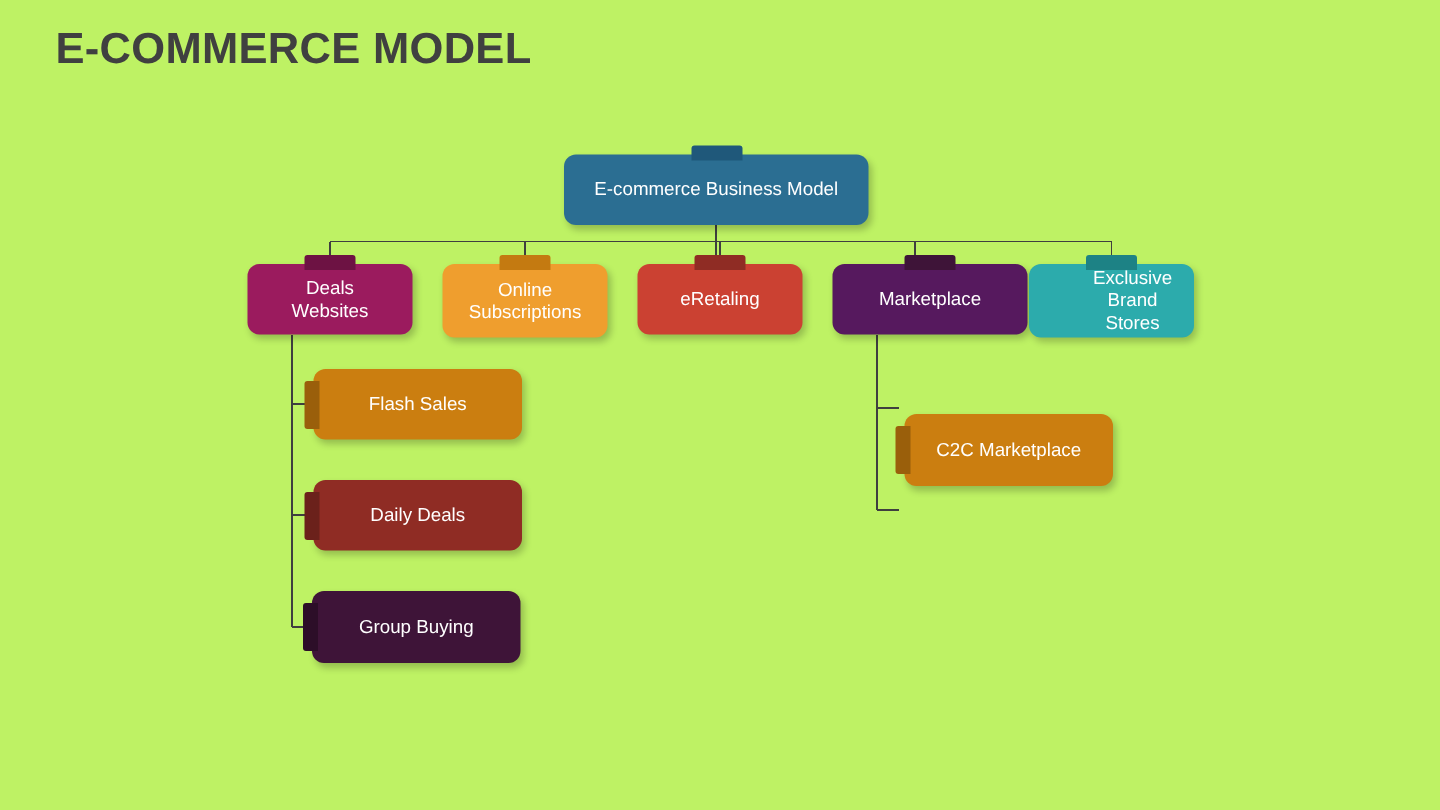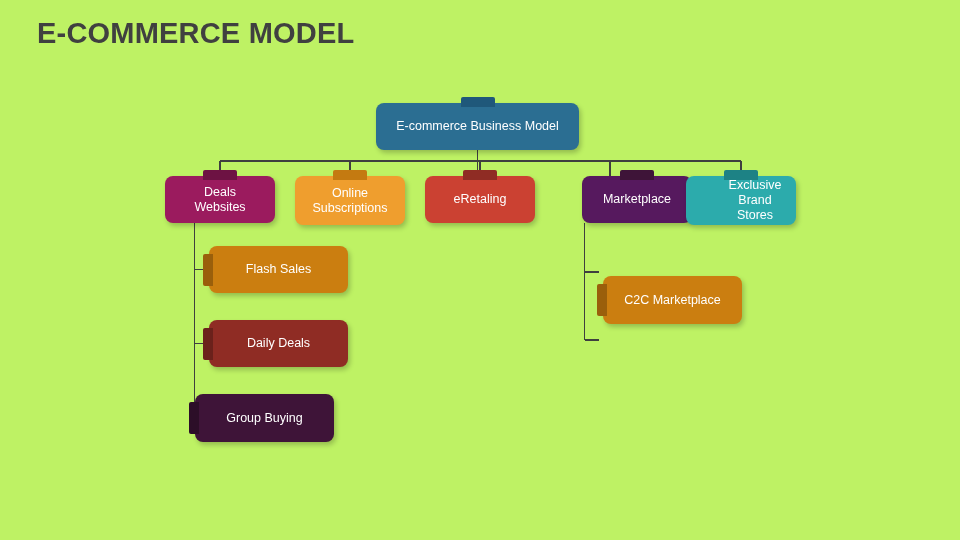--- a/index.html
+++ b/index.html
@@ -94,30 +94,30 @@
     font-size: 12.5px;
   }
 
   
   .lvl2 {
     font-size: 12.5px;
   }
   #n-deals        { left: 165px; top: 176px; width: 110px; height: 47px; }
   #n-online       { left: 295px; top: 176px; width: 110px; height: 49px; }
   #n-eretailing   { left: 425px; top: 176px; width: 110px; height: 47px; }
-  #n-marketplace  { left: 582px; top: 176px; width: 110px; height: 47px; }
+  #n-marketplace  { left: 555px; top: 176px; width: 130px; height: 47px; }
   #n-exclusive    { left: 686px; top: 176px; width: 110px; height: 49px; padding-left: 28px; }
 
   
   .lvl3 {
     font-size: 12.5px;
   }
   #n-flash   { left: 209px; top: 246px; width: 139px; height: 47px; }
   #n-daily   { left: 209px; top: 320px; width: 139px; height: 47px; }
-  #n-group   { left: 195px; top: 394px; width: 139px; height: 48px; }
+  #n-group   { left: 208px; top: 394px; width: 139px; height: 48px; }
   #n-c2c     { left: 603px; top: 248px; width: 139px; height: 48px; margin-top: 28px; }
   #n-b2c     { left: 599px; top: 316px; width: 139px; height: 48px; }
 </style>
 </head>
 <body style="background: rgb(241, 241, 241);">
 
 <div id="slide" style="background: #bef264;">
 
   <div id="page-title" style="color: rgb(64, 64, 64);">E-COMMERCE MODEL</div>
 

